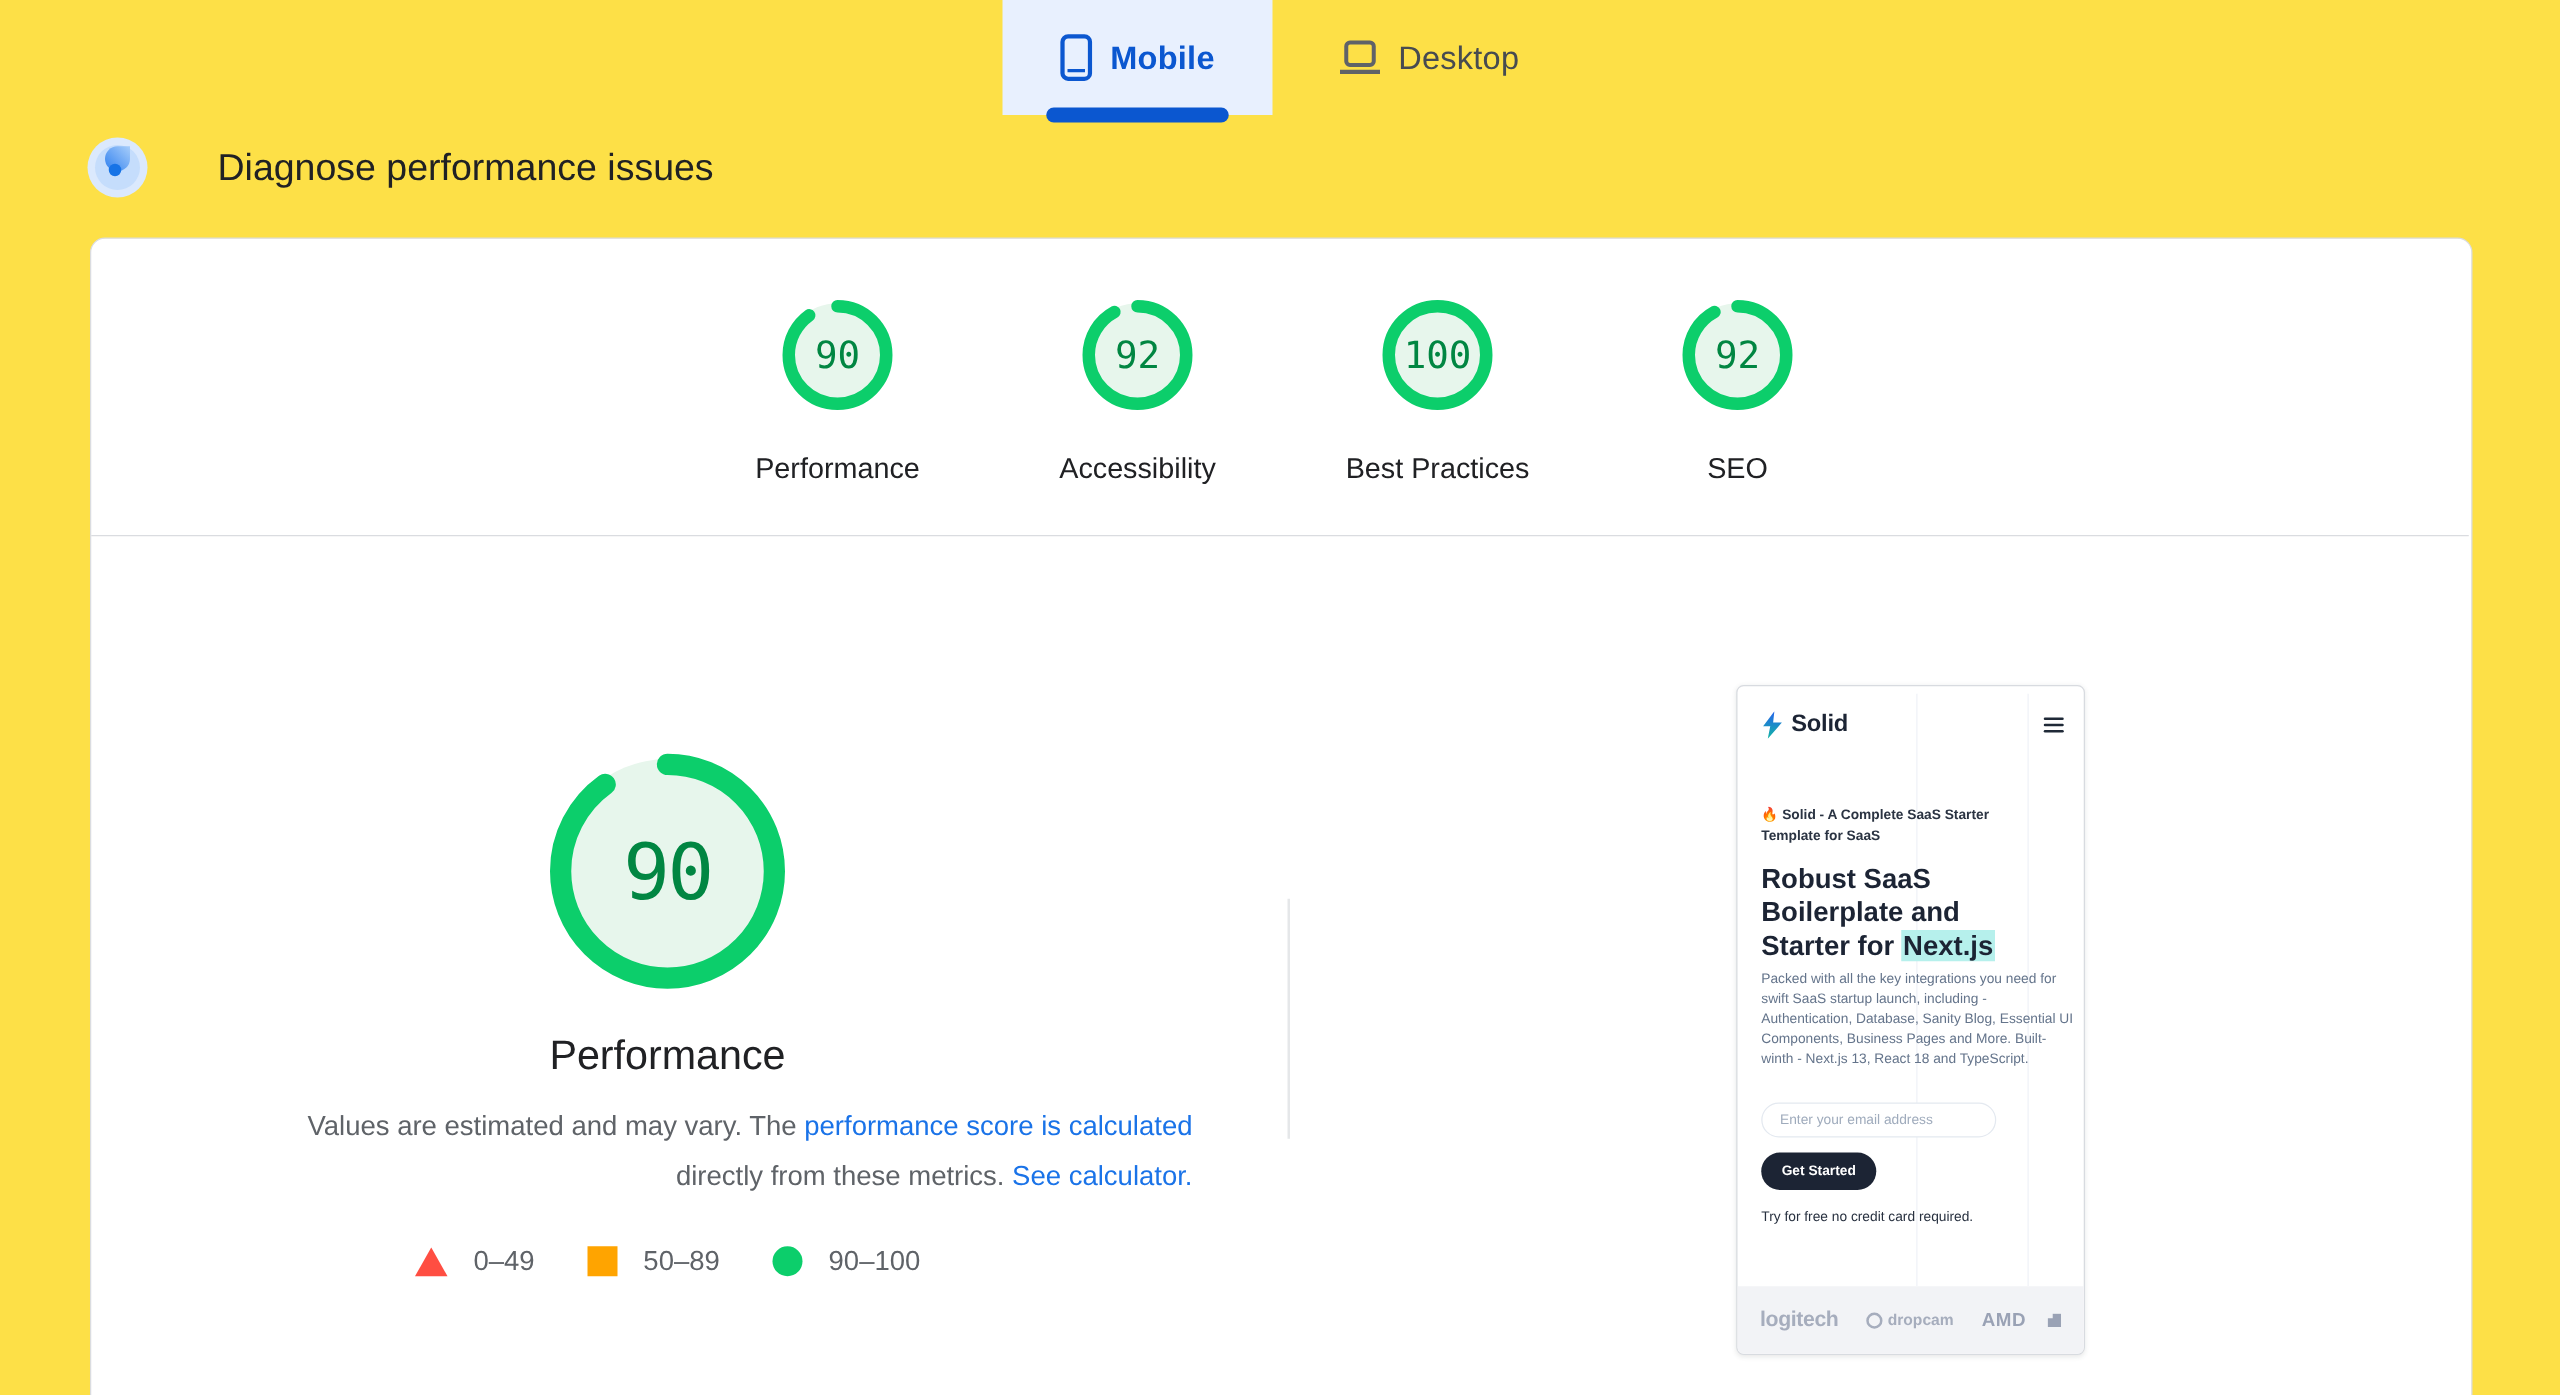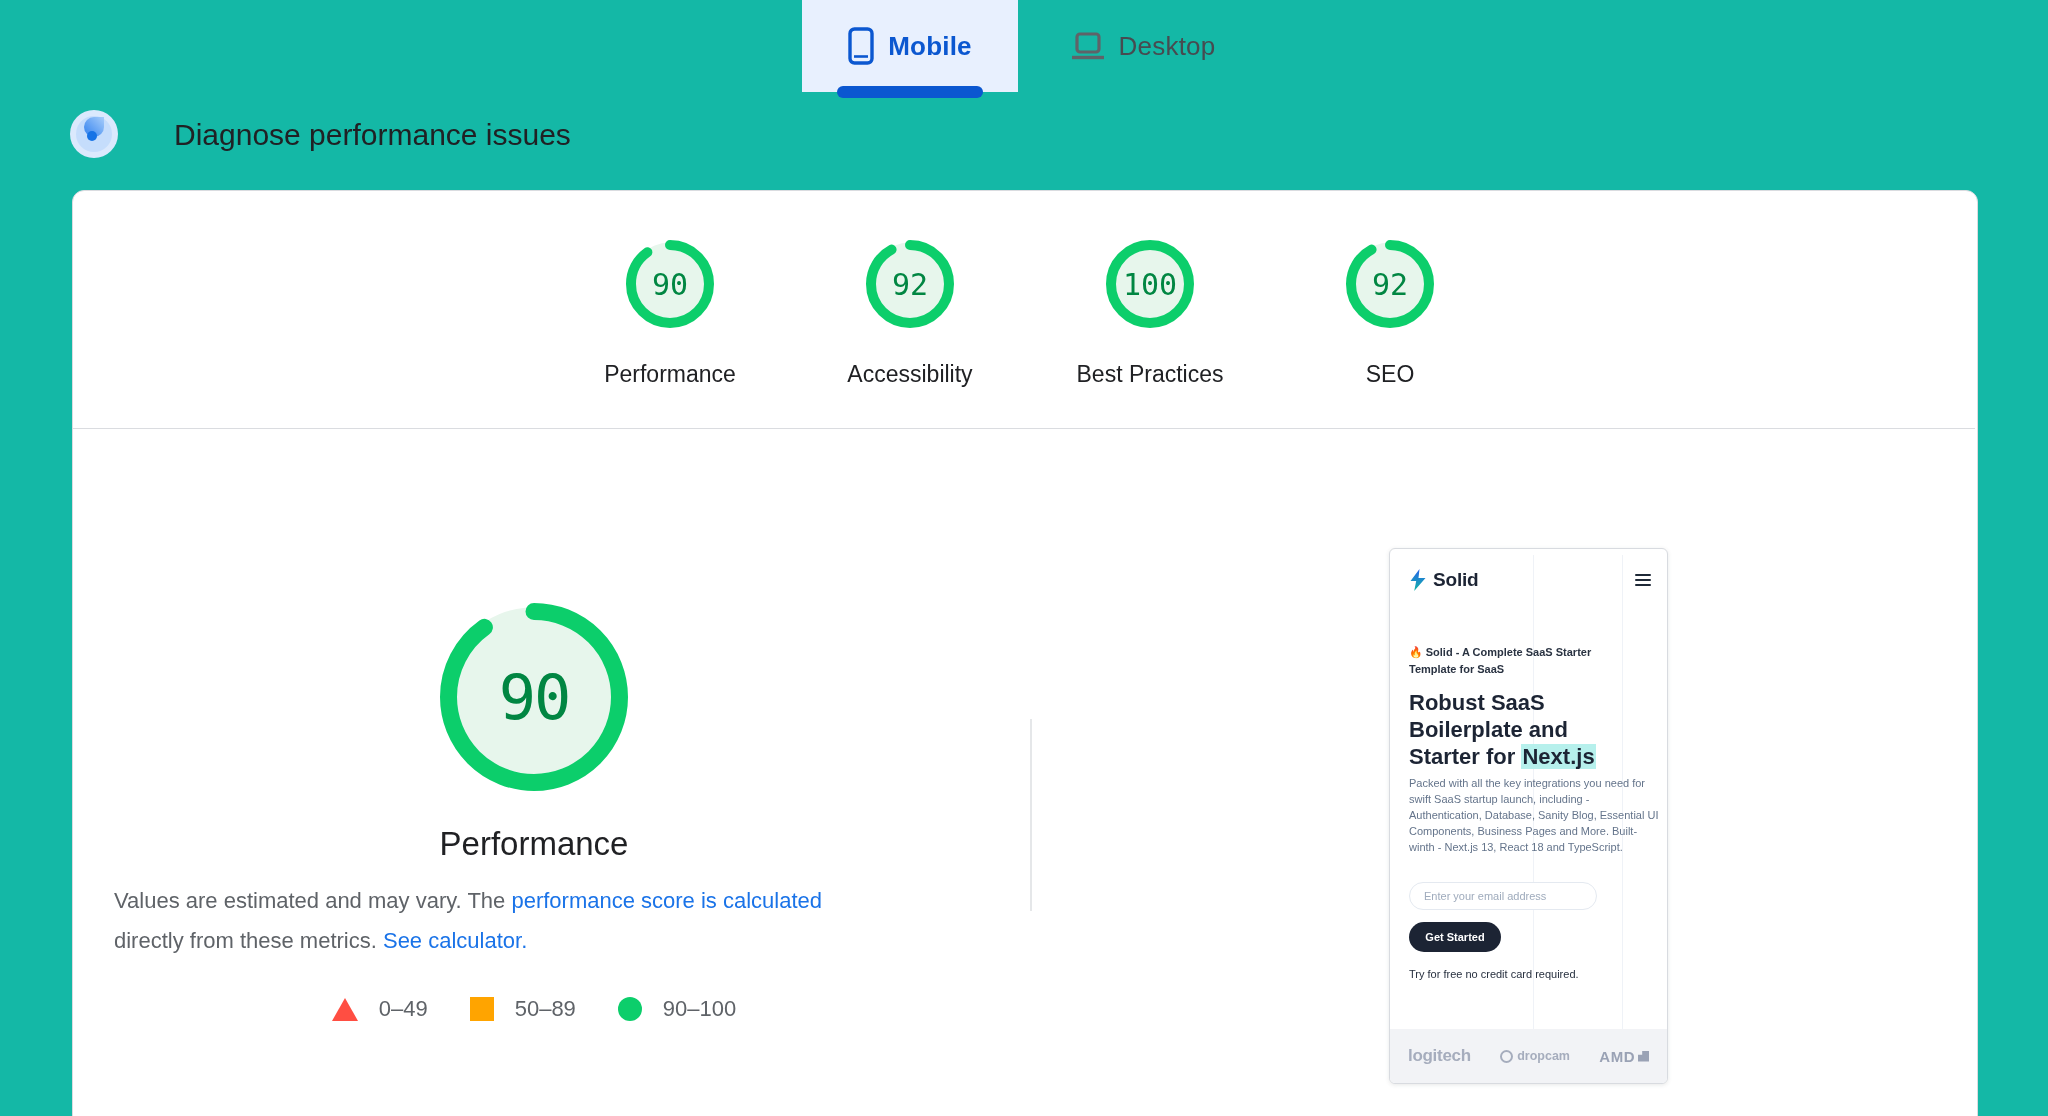--- a/index.html
+++ b/index.html
@@ -1,16 +1,16 @@
 <!DOCTYPE html>
 <html><head>
 <meta charset="utf-8">
 <style>
   html,body{margin:0;padding:0;background:#fff;}
-  #page{position:relative;width:2048px;height:1116px;background:#14b8a6;overflow:hidden;
+  #page{position:relative;width:2048px;height:1116px;background:#fde047;overflow:hidden;
         font-family:"Liberation Sans",sans-serif;color:#202124;}
   .abs{position:absolute;}
 
   
   .tab{display:flex;align-items:center;justify-content:center;gap:14px;cursor:pointer;}
   #tab-mobile{left:802px;top:0;width:216px;height:92px;background:#e8f0fe;}
   #tab-desktop{left:1040px;top:0;width:206px;height:92px;}
   .tab-label{font-size:26px;letter-spacing:.2px;}
   #tab-mobile .tab-label{color:#0b57d0;font-weight:700;}
   #tab-desktop .tab-label{color:#474b50;font-weight:400;}
@@ -38,21 +38,21 @@
   .score-block{position:absolute;top:48px;width:220px;display:flex;flex-direction:column;align-items:center;cursor:pointer;}
   .score-block .gauge{width:90px;height:90px;}
   .score-block .gauge-num{font-size:30px;}
   .score-label{margin-top:32px;font-size:23px;color:#202124;}
 
   #big-gauge{left:366px;top:411px;width:190px;height:190px;}
   #big-gauge .gauge-num{font-size:62px;letter-spacing:-2px;}
 
   #perf-title{left:211px;top:634px;width:500px;text-align:center;font-size:33px;color:#202124;}
 
-  .note-line{left:41px;width:840px;text-align:left;font-size:22px;color:#5f6368;}
+  .note-line{left:41px;width:840px;text-align:right;font-size:22px;color:#5f6368;}
   #note-line1{top:697px;}
   #note-line2{top:737px;}
   .note-link{color:#1a73e8;cursor:pointer;}
 
   
   #legend{left:41px;top:805px;width:840px;display:flex;justify-content:center;align-items:center;gap:42px;}
   .legend-item{display:flex;align-items:center;gap:21px;}
   .legend-text{font-size:22px;color:#5f6368;}
   .lg-triangle{width:0;height:0;border-left:13px solid transparent;border-right:13px solid transparent;
                border-bottom:23px solid #ff4e42;}
@@ -81,21 +81,21 @@
   #pv-input::placeholder{color:#9fabbc;}
   #pv-cta{position:absolute;left:19px;top:373px;width:92px;height:30px;border-radius:16px;background:#1c2434;
           display:flex;align-items:center;justify-content:center;color:#fff;font-size:11px;font-weight:600;}
   #pv-note{position:absolute;left:19px;top:419px;font-size:11px;color:#27303f;white-space:nowrap;}
   #pv-footer{position:absolute;left:0;bottom:0;width:100%;height:54px;background:#f2f3f6;
              display:flex;align-items:center;justify-content:space-between;box-sizing:border-box;padding:0 18px;}
   #logo-logitech{font-size:17px;font-weight:700;color:#a6adbd;letter-spacing:-.3px;}
   #logo-dropcam{display:flex;align-items:center;gap:4px;color:#a6adbd;}
   #logo-dropcam .dc-ring{width:9px;height:9px;border:2.5px solid #a6adbd;border-radius:50%;}
   #logo-dropcam .dc-text{font-size:12.5px;font-weight:600;}
-  #logo-amd{display:flex;align-items:center;gap:3px;color:#9aa2b5;}
+  #logo-amd{display:flex;align-items:center;gap:17px;color:#9aa2b5;}
   #logo-amd .amd-text{font-size:15px;font-weight:800;letter-spacing:.5px;}
   #logo-amd .amd-mark{width:11px;height:11px;background:#9aa2b5;
        clip-path:polygon(38% 0,100% 0,100% 100%,0 100%,0 38%,38% 38%);}
 </style>
 </head>
 <body>
 
 <div id="page">
 
   <div class="abs tab" id="tab-mobile">

